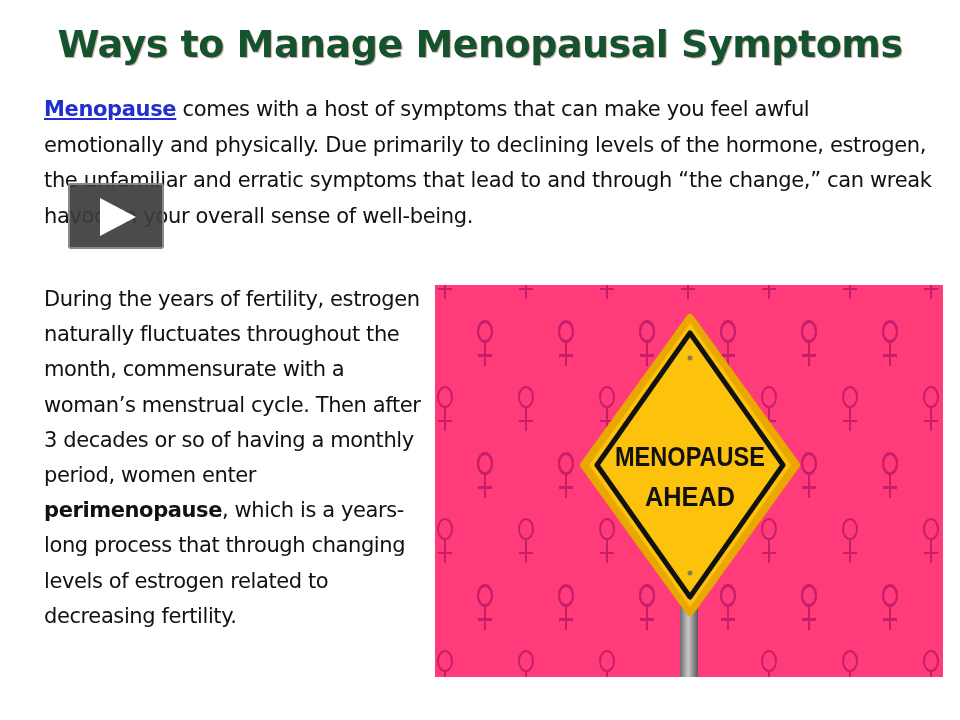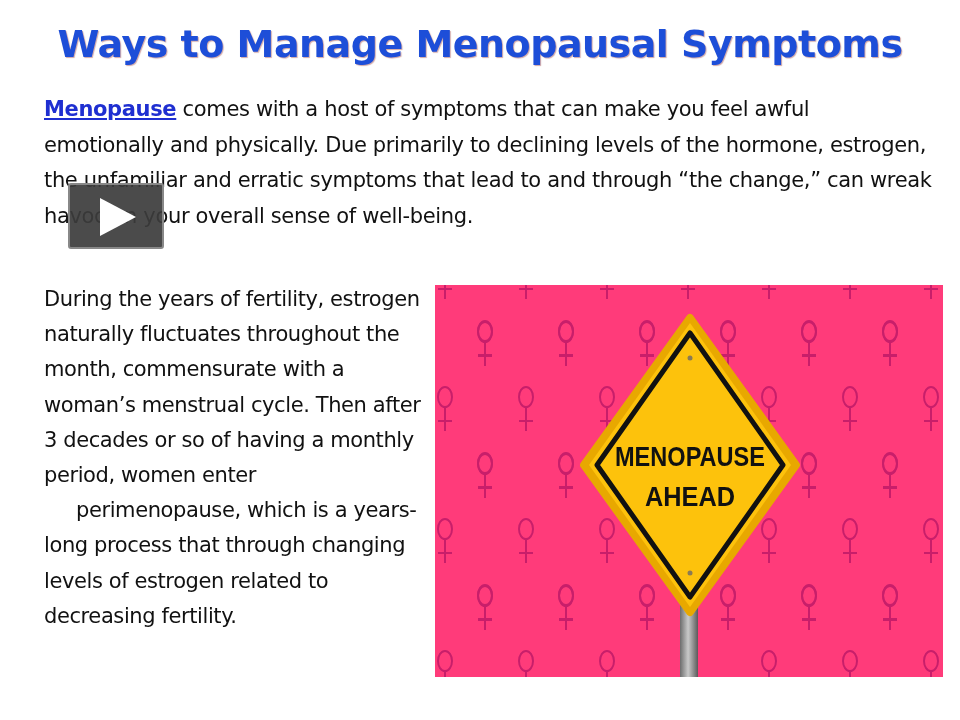--- a/index.html
+++ b/index.html
@@ -6,39 +6,39 @@
   body {
     width: 960px; height: 720px; overflow: hidden;
     background: #ffffff; position: relative;
     font-family: "Liberation Sans", "DejaVu Sans", sans-serif;
   }
   .title {
     position: absolute; left: 0; top: 22px; width: 960px;
     text-align: center; margin: 0;
     font-family: "DejaVu Sans", "Liberation Sans", sans-serif;
     font-weight: bold; font-size: 38px; letter-spacing: -0.5px;
-    color: #1d4ed8;
+    color: #14532d;
     text-shadow: 1px 1px 1px rgba(120,0,0,0.35);
   }
   .intro {
     position: absolute; left: 44px; top: 92px; width: 890px;
     font-family: "DejaVu Sans", "Liberation Sans", sans-serif;
     font-size: 21px; line-height: 35.5px; color: #111;
     margin: 0; letter-spacing: -0.35px;
   }
   .intro a {
     color: #1f2fd1; font-weight: bold; text-decoration: underline;
   }
   .body2 {
     position: absolute; left: 44px; top: 282px; width: 380px;
     font-family: "DejaVu Sans", "Liberation Sans", sans-serif;
     font-size: 21px; line-height: 35.2px; color: #111;
     margin: 0; letter-spacing: -0.4px;
   }
-  .body2 b { font-weight: normal; margin-left: 32px; }
+  .body2 b { font-weight: bold; }
   .play {
     position: absolute; left: 68px; top: 183px; width: 96px; height: 66px;
     background: rgba(60,60,60,0.92); border: 2px solid #888; border-radius: 3px;
     box-sizing: border-box; cursor: pointer;
   }
   .play svg { position: absolute; left: 30px; top: 13px; }
   .photo {
     position: absolute; left: 435px; top: 285px; width: 508px; height: 392px;
     overflow: hidden; background: #ff3b7a;
   }

